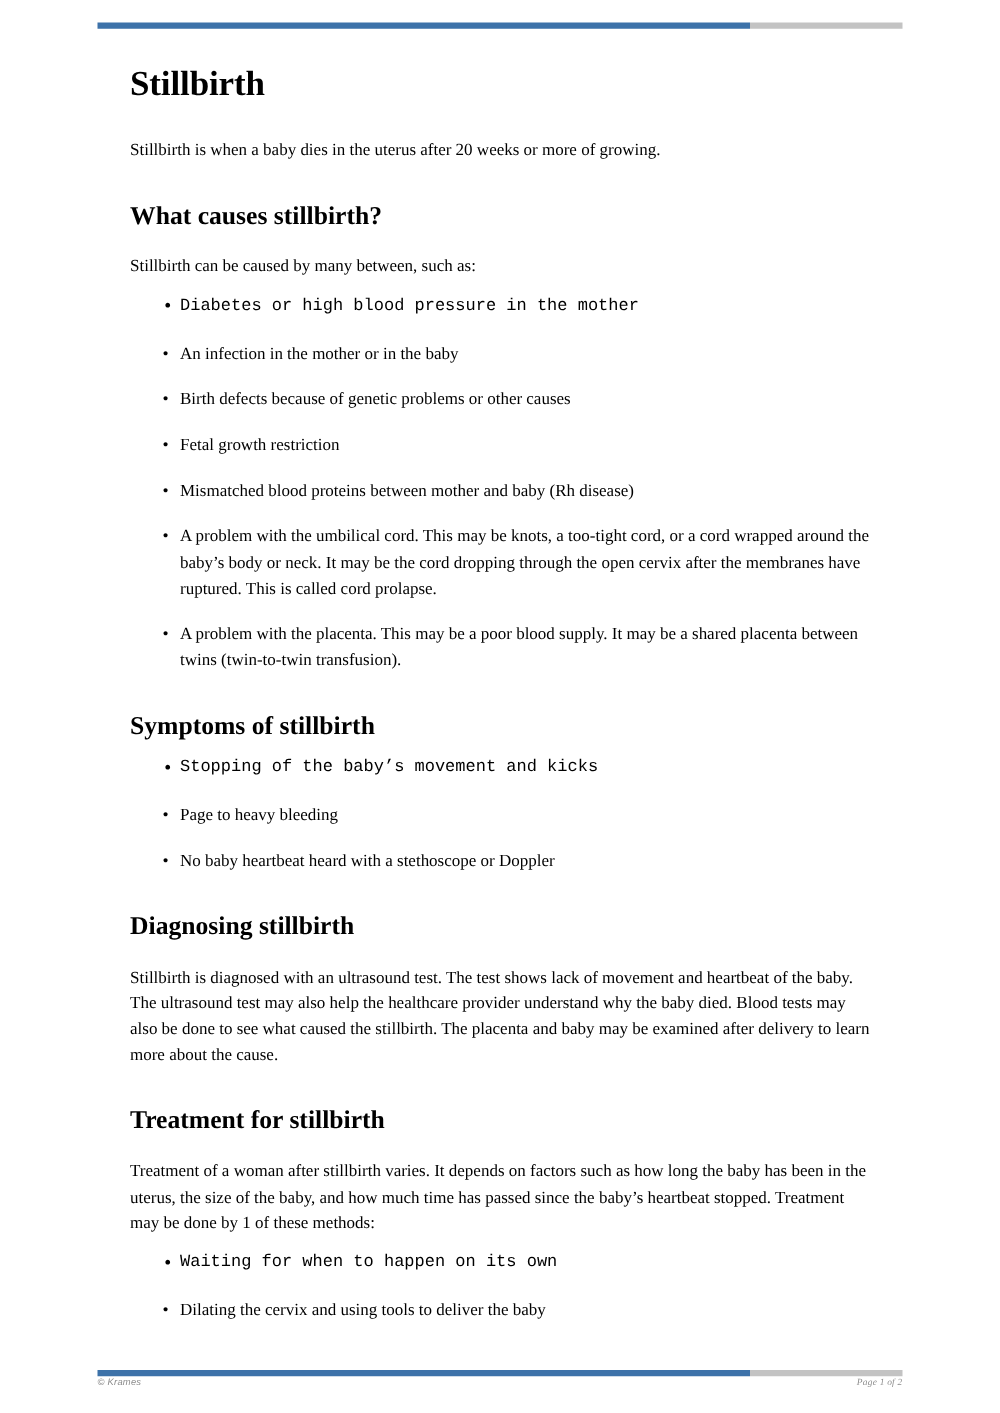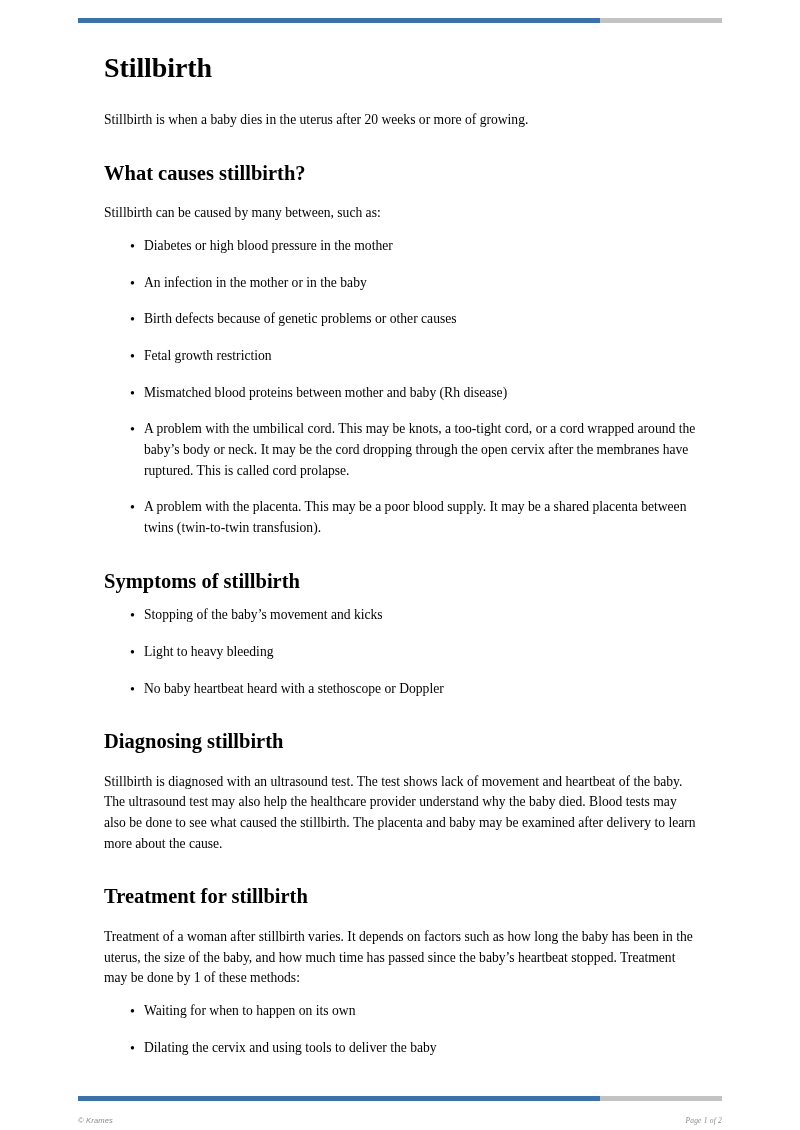--- a/index.html
+++ b/index.html
@@ -82,21 +82,21 @@
     margin: 12px 0 0 0;
     padding: 0;
   }
   ul.bullet-list > li {
     position: relative;
     font-size: 13.6px;
     line-height: 1.52;
     padding-left: 40px;
     margin-top: 16px;
   }
-  ul.bullet-list > li:first-child { margin-top: 0; }
+  ul.bullet-list > li:first-child { margin-top: 0; font-family: Liberation Mono, monospace; }
   ul.bullet-list > li::before {
     content: "\2022";
     position: absolute;
     left: 26px;
     top: 0;
     font-size: 14px;
     line-height: 1.52;
   }
 
   
@@ -105,21 +105,20 @@
     left: 78px;
     top: 1101px;
     width: 644px;
     display: flex;
     justify-content: space-between;
     align-items: baseline;
     font-size: 7.5px;
     font-style: italic;
     color: #8c8c8c;
     font-family: "Liberation Sans", "DejaVu Sans", sans-serif;
-    margin-top: 15px;
   }
   .footer .copyright { letter-spacing: 0.2px; }
   .footer .page-number { letter-spacing: 0.2px; font-family: Liberation Serif, serif; }
 </style>
 </head>
 <body>
 
 <div class="page">
 
   <div class="rule rule-top">
@@ -141,21 +140,21 @@
       <li>Birth defects because of genetic problems or other causes</li>
       <li>Fetal growth restriction</li>
       <li>Mismatched blood proteins between mother and baby (Rh disease)</li>
       <li>A problem with the umbilical cord. This may be knots, a too-tight cord, or a cord wrapped around the baby’s body or neck. It may be the cord dropping through the open cervix after the membranes have ruptured. This is called cord prolapse.</li>
       <li>A problem with the placenta. This may be a poor blood supply. It may be a shared placenta between twins (twin-to-twin transfusion).</li>
     </ul>
 
     <h2 class="section-heading">Symptoms of stillbirth</h2>
     <ul class="bullet-list">
       <li>Stopping of the baby’s movement and kicks</li>
-      <li>Light to heavy bleeding</li>
+      <li>Page to heavy bleeding</li>
       <li>No baby heartbeat heard with a stethoscope or Doppler</li>
     </ul>
 
     <h2 class="section-heading">Diagnosing stillbirth</h2>
     <p class="body-text">Stillbirth is diagnosed with an ultrasound test. The test shows lack of movement and heartbeat of the baby. The ultrasound test may also help the healthcare provider understand why the baby died. Blood tests may also be done to see what caused the stillbirth. The placenta and baby may be examined after delivery to learn more about the cause.</p>
 
     <h2 class="section-heading">Treatment for stillbirth</h2>
     <p class="body-text">Treatment of a woman after stillbirth varies. It depends on factors such as how long the baby has been in the uterus, the size of the baby, and how much time has passed since the baby’s heartbeat stopped. Treatment may be done by 1 of these methods:</p>
     <ul class="bullet-list">
       <li>Waiting for when to happen on its own</li>

